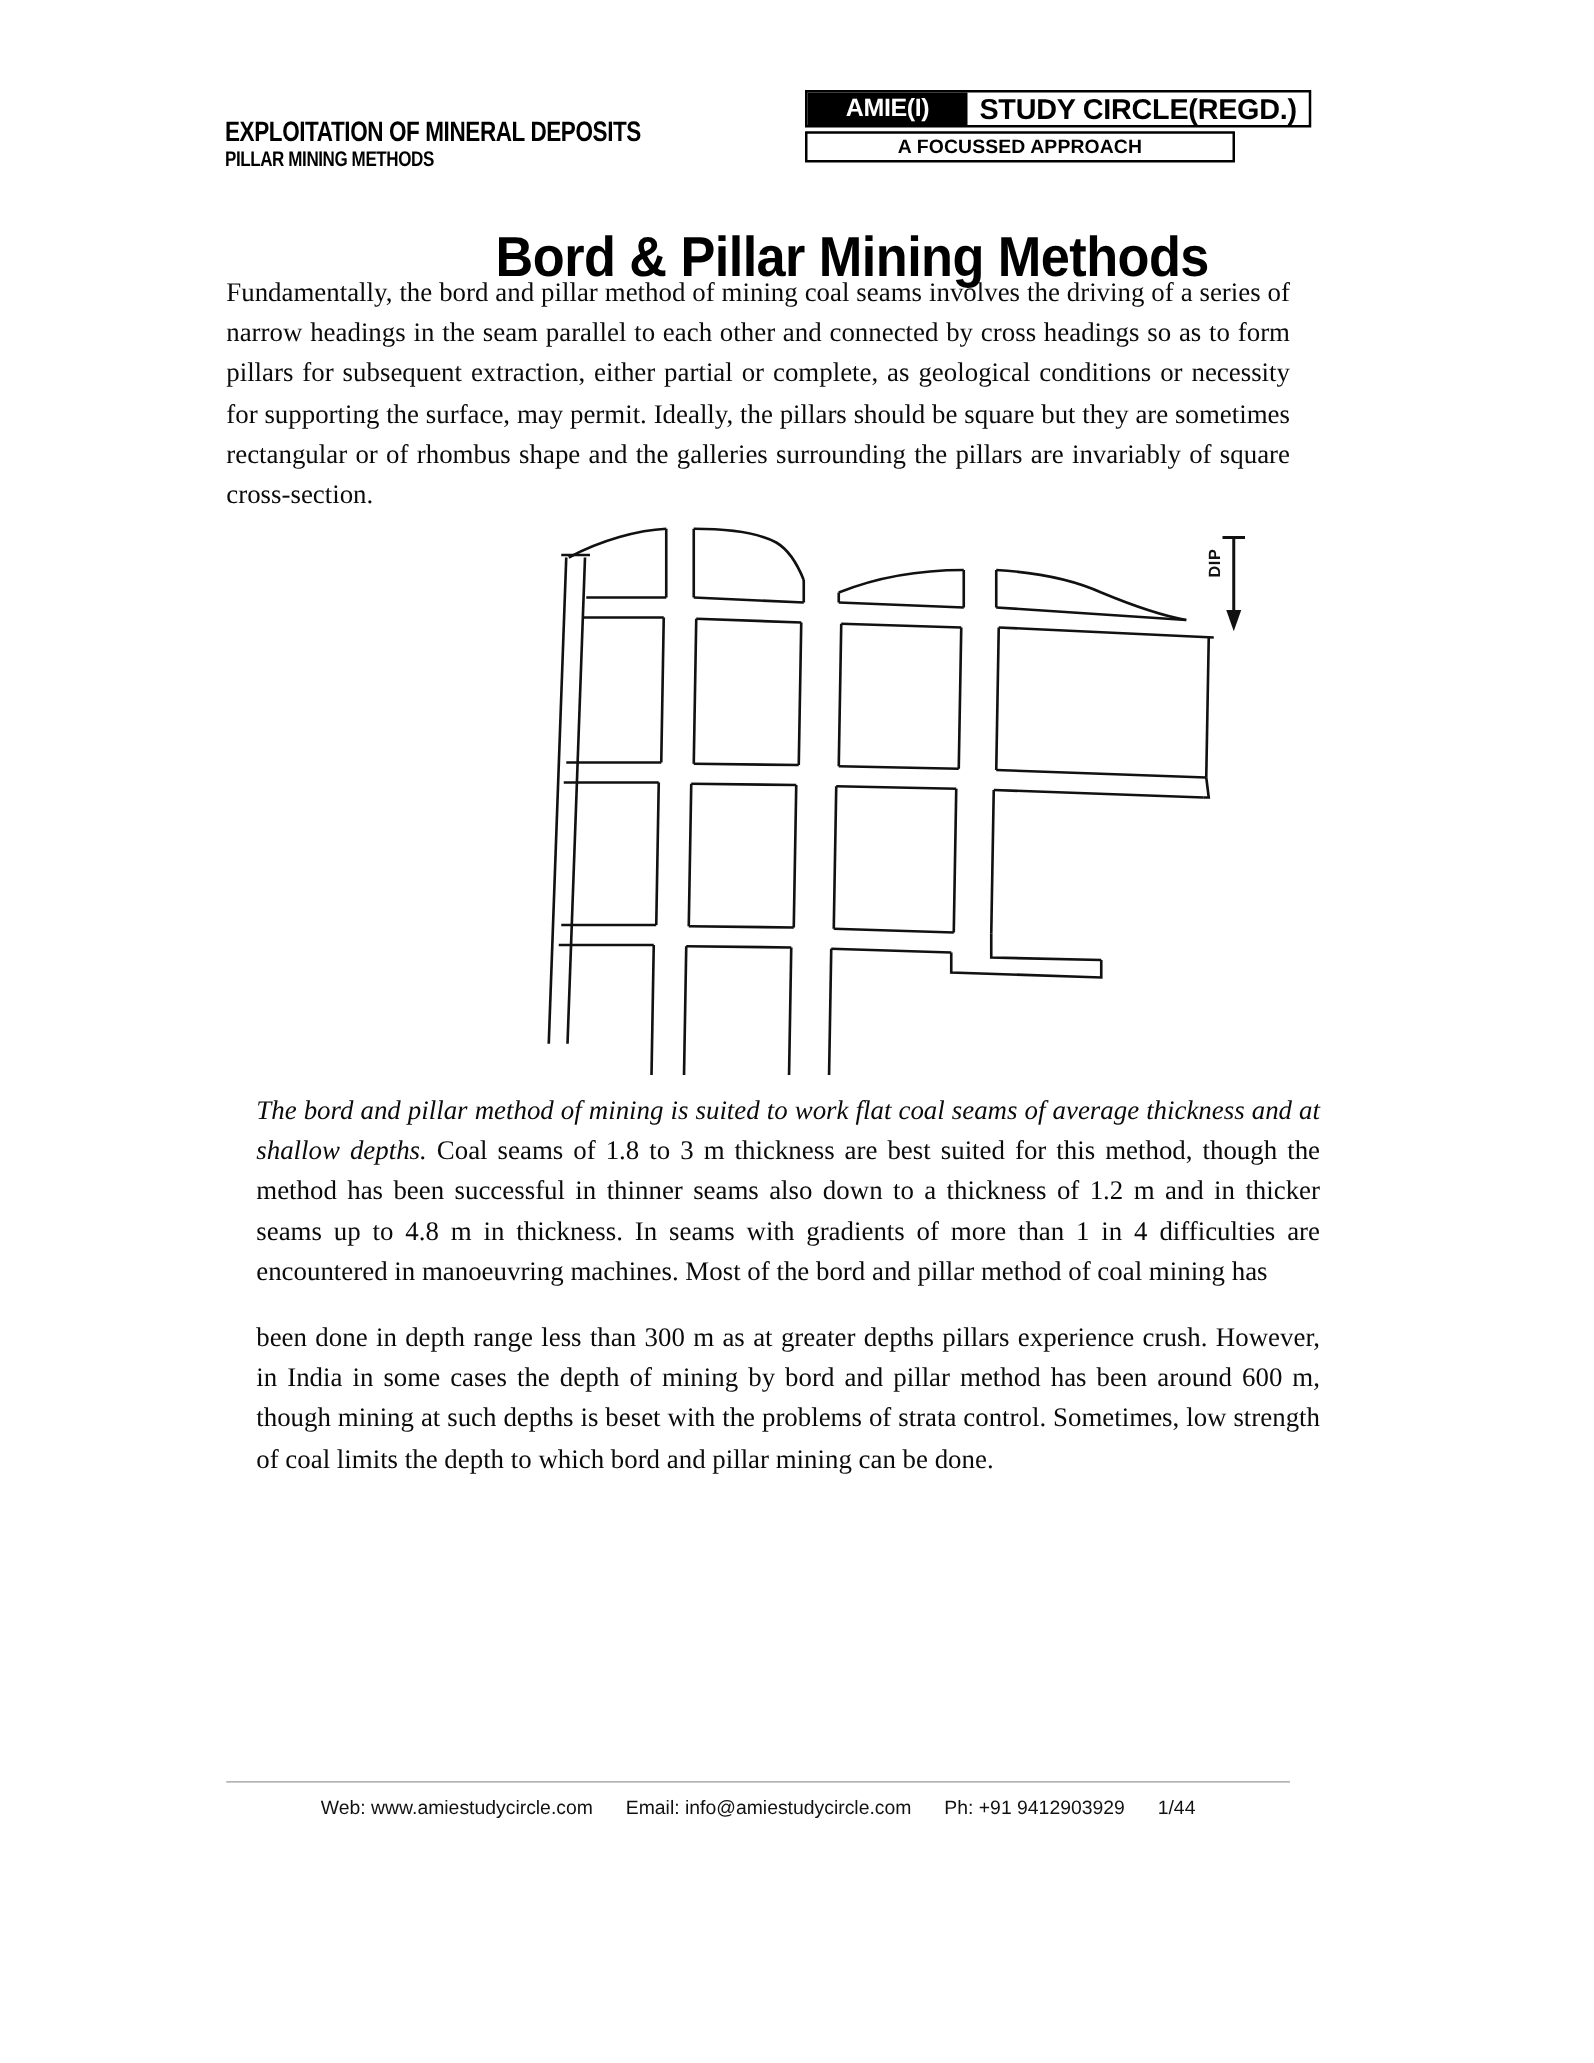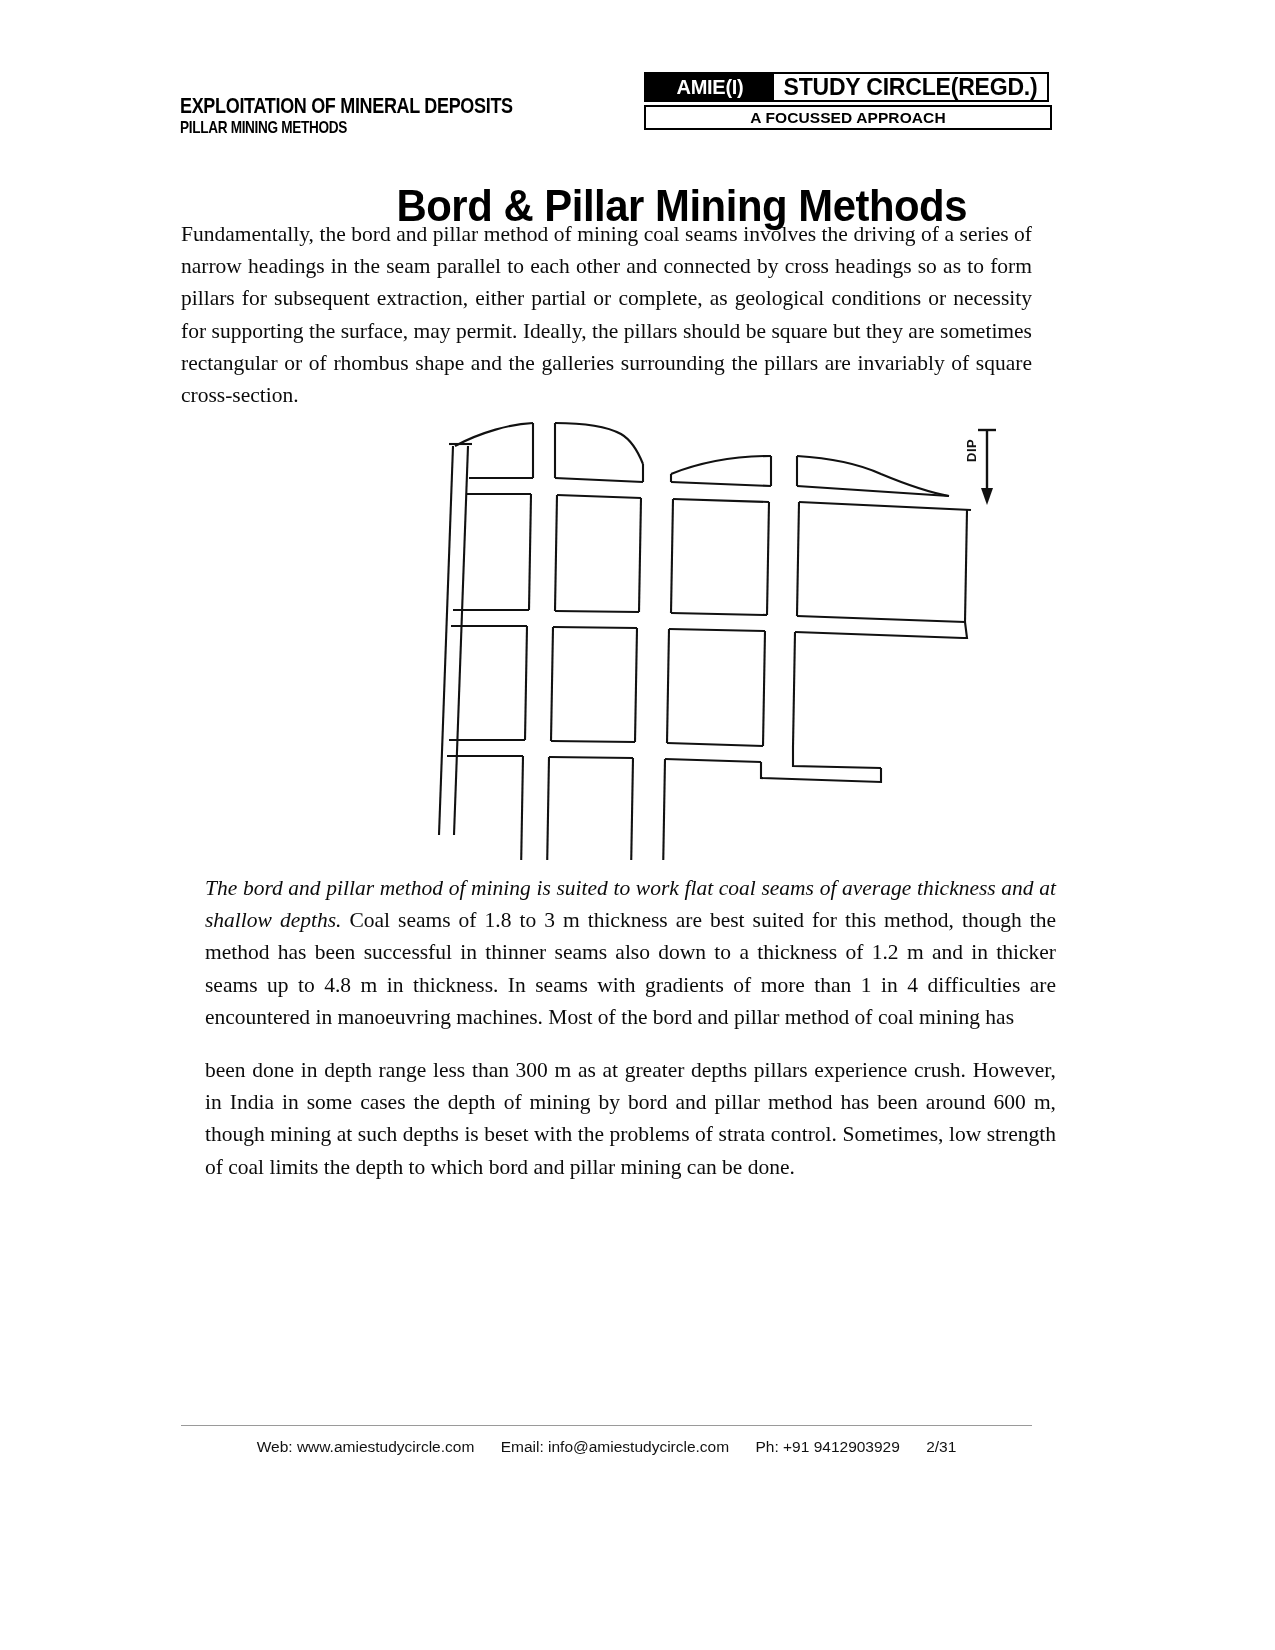--- a/index.html
+++ b/index.html
@@ -77,21 +77,21 @@
     font-weight: bold;
     font-size: 23px;
     display: flex;
     align-items: center;
     justify-content: center;
     letter-spacing: -0.2px;
     box-sizing: border-box;
   }
   .logo-row2 {
     margin-top: 3px;
-    width: 408px;
+    width: 344px;
     height: 25px;
     border: 2.5px solid #000;
     box-sizing: border-box;
     background: #fff;
     color: #000;
     font-family: "Liberation Sans", sans-serif;
     font-weight: bold;
     font-size: 15.5px;
     display: flex;
     align-items: center;
@@ -306,17 +306,17 @@
 
   <div class="footer">
     <div class="footer-rule"></div>
     <div class="footer-line">
       <span class="footer-seg"><b>Web:</b>
         <span>www.amiestudycircle.com</span></span>
       <span class="footer-seg"><b>Email:</b>
         <span>info@amiestudycircle.com</span></span>
       <span class="footer-seg"><b>Ph:</b>
         <span>+91 9412903929</span></span>
-      <b class="footer-seg">2/31</b>
+      <b class="footer-seg">1/44</b>
     </div>
   </div>
 
 </div>
 
 </body></html>

